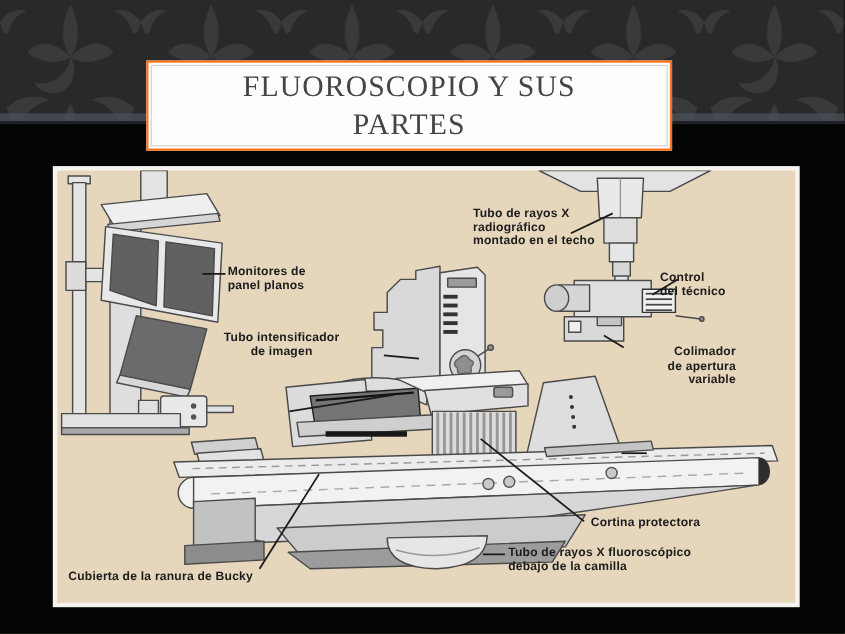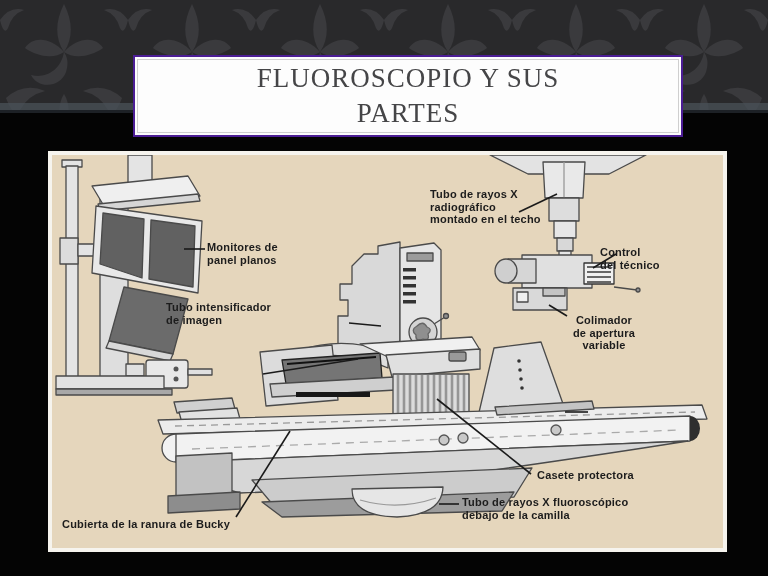--- a/index.html
+++ b/index.html
@@ -1,36 +1,36 @@
 <!DOCTYPE html>
 <html style="--slide-background: #040404; --header-band: #29292b; --header-motif: #3a3a3d; --title-box-background: #fdfdfd; --title-text: #454547; --diagram-background: #e5d6bc; --label-text: #1c1c1c; --illustration-outline: #4a4a4a;"><head>
 <meta charset="utf-8">
 <style>
   html,body{margin:0;padding:0;background:#000;}
   body{width:768px;height:576px;position:relative;overflow:hidden;
        font-family:"Liberation Sans",sans-serif;}
   .slide{position:absolute;inset:0;width:768px;height:576px;
          background:var(--slide-background,#040404);}
   .header-band{position:absolute;top:0;left:0;width:768px;height:113px;display:block;}
-  .title-box{position:absolute;left:133px;top:55px;width:550px;height:82px;
+  .title-box{position:absolute;left:133px;top:55px;width:478px;height:82px;
              box-sizing:border-box;background:var(--title-box-background,#fdfdfd);
-             border:2px solid #4c1d95;outline:1px solid #cfcfcf;outline-offset:-5px;
+             border:2px solid #f97316;outline:1px solid #cfcfcf;outline-offset:-5px;
              display:flex;align-items:center;justify-content:center;z-index:3;}
   .title{font-family:"Liberation Serif",serif;font-size:27px;line-height:35px;
          letter-spacing:1px;color:var(--title-text,#454547);text-align:center;
          white-space:pre-line;font-weight:400;}
   .diagram{position:absolute;left:48px;top:151px;width:679px;height:401px;
            box-sizing:border-box;background:#f6f4ee;padding:4px;z-index:2;}
   .diagram-inner{position:relative;width:671px;height:393px;
                  background:var(--diagram-background,#e5d6bc);}
   .machine{position:absolute;left:0;top:0;width:671px;height:393px;display:block;}
   .label{position:absolute;color:var(--label-text,#1c1c1c);font-size:11px;
          line-height:12.5px;font-weight:700;letter-spacing:.2px;white-space:pre-line;}
-  .label.center{text-align:center;}
-  .label.right{text-align:left;}
+  .label.center{text-align:right;}
+  .label.right{text-align:center;}
 </style>
 </head>
 <body>
 
 <div class="slide">
 
   <svg class="header-band" viewBox="0 0 768 113" preserveAspectRatio="none">
     <defs>
       <pattern id="damask" width="128" height="128" patternUnits="userSpaceOnUse">
         <rect width="128" height="128" fill="#29292b"></rect>
@@ -209,19 +209,19 @@
 montado en el techo</div>
       <div class="label" style="left:155px;top:86px">Monitores de
 panel planos</div>
       <div class="label" style="left:548px;top:91px">Control
 del técnico</div>
       <div class="label center" style="left:487px;top:159px;width:130px">Colimador
 de apertura
 variable</div>
       <div class="label right" style="left:114px;top:146px;width:180px">Tubo intensificador
 de imagen</div>
-      <div class="label" style="left:485px;top:314px">Casete protectora</div>
+      <div class="label" style="left:485px;top:314px">Cortina protectora</div>
       <div class="label" style="left:410px;top:341px">Tubo de rayos X fluoroscópico
 debajo de la camilla</div>
       <div class="label" style="left:10px;top:363px">Cubierta de la ranura de Bucky</div>
     </div>
   </div>
 </div>
 
 </body></html>

